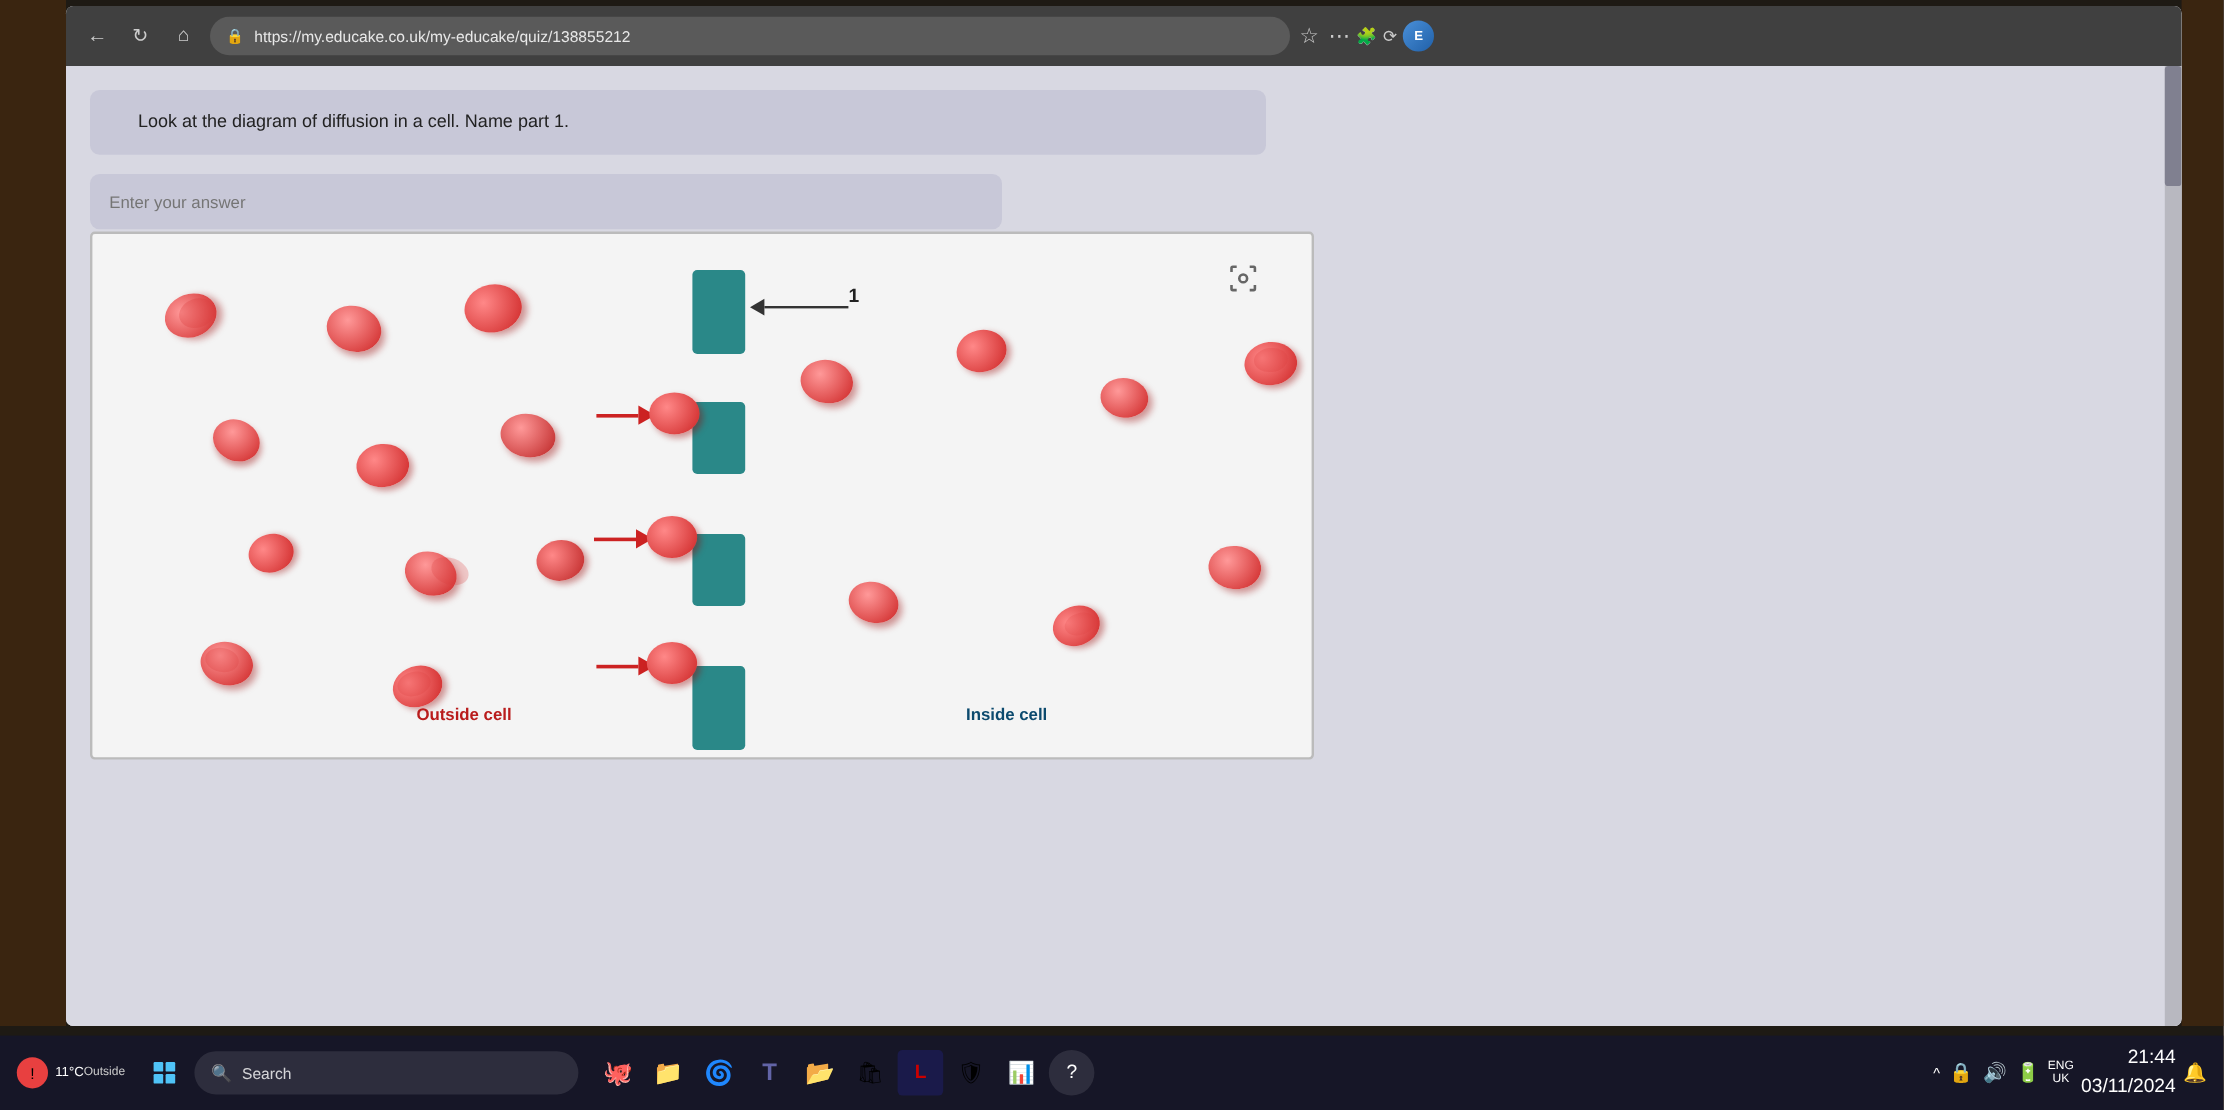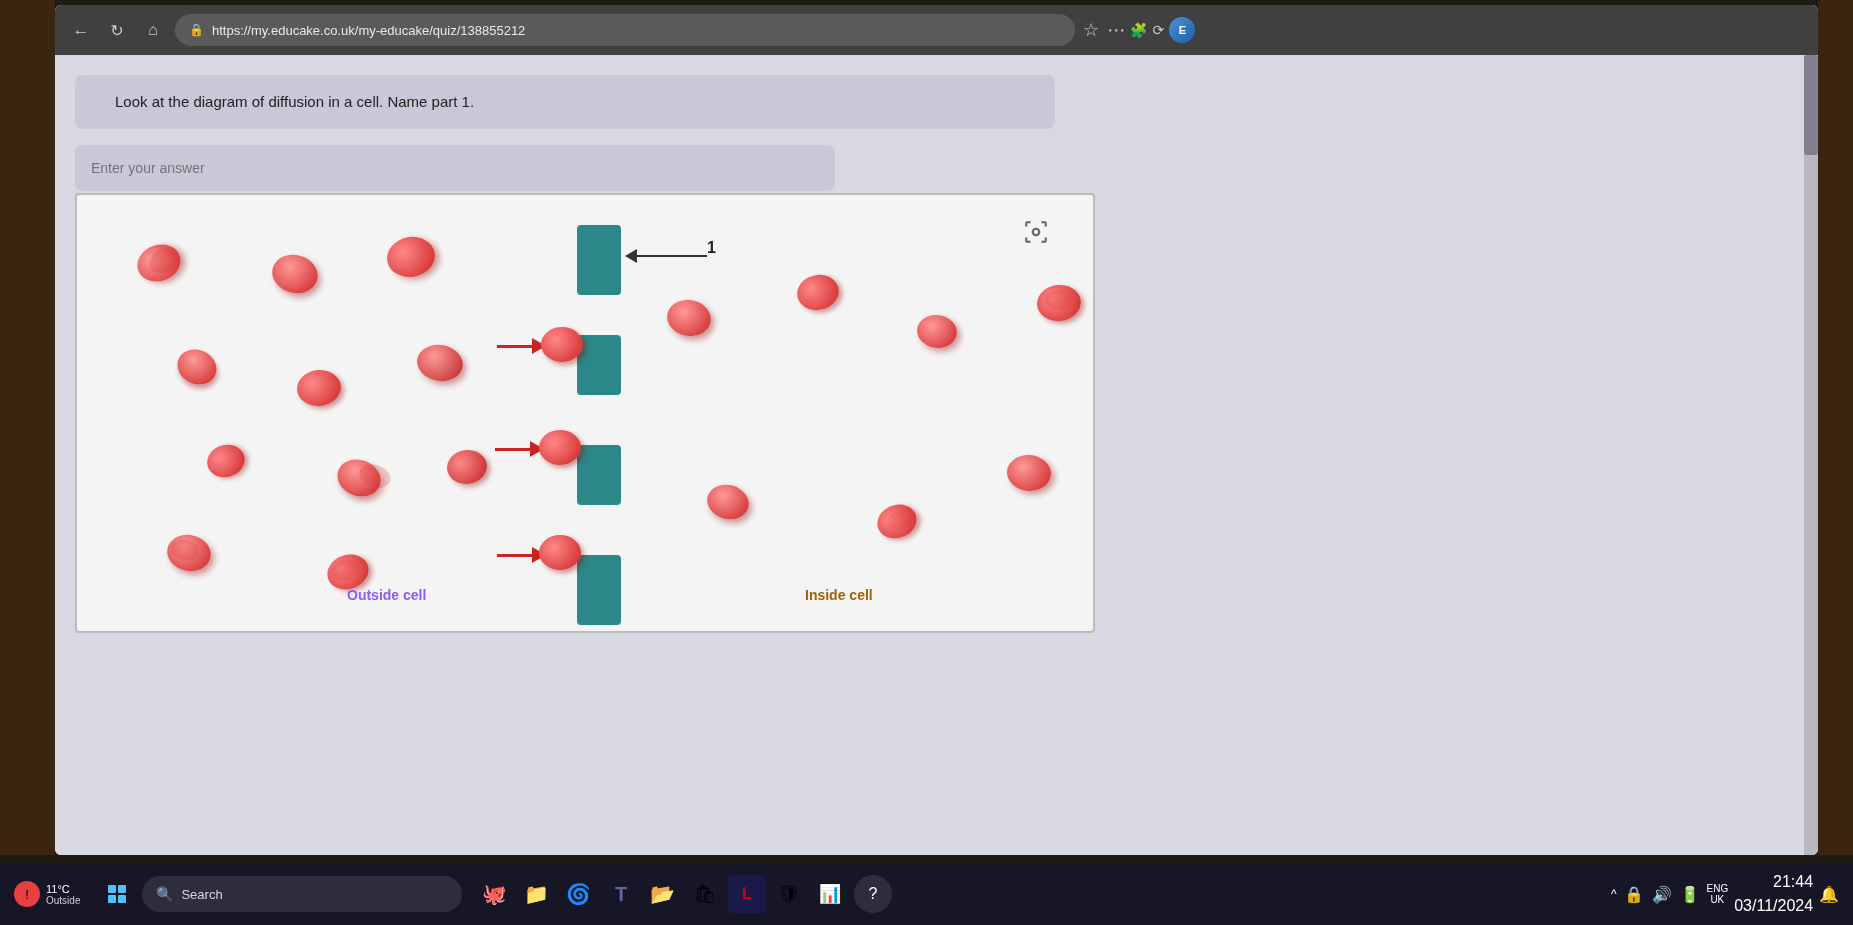--- a/index.html
+++ b/index.html
@@ -120,37 +120,37 @@
       <div style="position:absolute;left:840px;top:120px;width:40px;height:33px;border-radius:50%;background:radial-gradient(circle at 35% 35%,#ff9999,#cc2222);box-shadow:4px 3px 6px rgba(150,0,0,0.4);transform:rotate(8deg);"></div>
       <div style="position:absolute;left:960px;top:90px;width:44px;height:36px;border-radius:50%;background:radial-gradient(circle at 35% 35%,#ff8888,#cc2222);box-shadow:3px 3px 5px rgba(150,0,0,0.4);transform:rotate(-6deg);"></div>
 
       <div style="position:absolute;left:630px;top:290px;width:42px;height:34px;border-radius:50%;background:radial-gradient(circle at 35% 35%,#ff9999,#cc2222);box-shadow:4px 3px 6px rgba(150,0,0,0.4);transform:rotate(15deg);"></div>
       <div style="position:absolute;left:800px;top:310px;width:40px;height:33px;border-radius:50%;background:radial-gradient(circle at 35% 35%,#ff8888,#cc2222);box-shadow:3px 3px 5px rgba(150,0,0,0.4);transform:rotate(-20deg);"></div>
       <div style="position:absolute;left:930px;top:260px;width:44px;height:36px;border-radius:50%;background:radial-gradient(circle at 35% 35%,#ff9999,#cc2222);box-shadow:4px 3px 6px rgba(150,0,0,0.4);transform:rotate(5deg);"></div>
 
       <div style="position:absolute;left:968px;top:95px;width:28px;height:20px;border-radius:50%;background:rgba(220,60,60,0.25);transform:rotate(-6deg);"></div>
       <div style="position:absolute;left:810px;top:316px;width:26px;height:18px;border-radius:50%;background:rgba(220,60,60,0.2);transform:rotate(-18deg);"></div>
 
-      <span style="position:absolute;left:270px;bottom:28px;font-size:14px;font-weight:bold;color:#8b5cf6;">Outside cell</span>
-      <span style="position:absolute;left:700px;bottom:28px;font-size:14px;font-weight:bold;color:#a16207;padding-left:28px;">Inside cell</span>
+      <span style="position:absolute;left:270px;bottom:28px;font-size:14px;font-weight:bold;color:#b91c1c;">Outside cell</span>
+      <span style="position:absolute;left:700px;bottom:28px;font-size:14px;font-weight:bold;color:#0c4a6e;padding-left:28px;">Inside cell</span>
 
     </div>
 
     <div style="position:absolute;right:0;top:0;width:14px;bottom:0;background:#b8b8c0;">
       <div style="position:absolute;top:0;width:14px;height:100px;background:#808090;border-radius:3px;"></div>
     </div>
 
   </div>
 </div>
 
 <div style="position:absolute;bottom:0;left:0;right:0;height:62px;background:rgba(22,22,40,0.94);display:flex;align-items:center;padding:0 14px;gap:6px;">
 
   <div style="display:flex;align-items:center;gap:6px;margin-right:8px;min-width:70px;">
     <div style="width:26px;height:26px;background:#e84040;border-radius:50%;display:flex;align-items:center;justify-content:center;font-size:13px;">!</div>
-    <div style="display:flex;flex-direction:column;align-items:flex-start;">
+    <div style="display:flex;align-items:flex-start;">
       <span style="color:white;font-size:11px;font-weight:500;">11°C</span>
       <span style="color:#ccc;font-size:10px;">Outside</span>
     </div>
   </div>
 
   <button style="width:38px;height:38px;background:none;border:none;cursor:pointer;display:flex;align-items:center;justify-content:center;">
     <div style="display:grid;grid-template-columns:1fr 1fr;gap:2px;width:18px;height:18px;">
       <div style="background:#4fc3f7;border-radius:1px;"></div>
       <div style="background:#4fc3f7;border-radius:1px;"></div>
       <div style="background:#4fc3f7;border-radius:1px;"></div>

